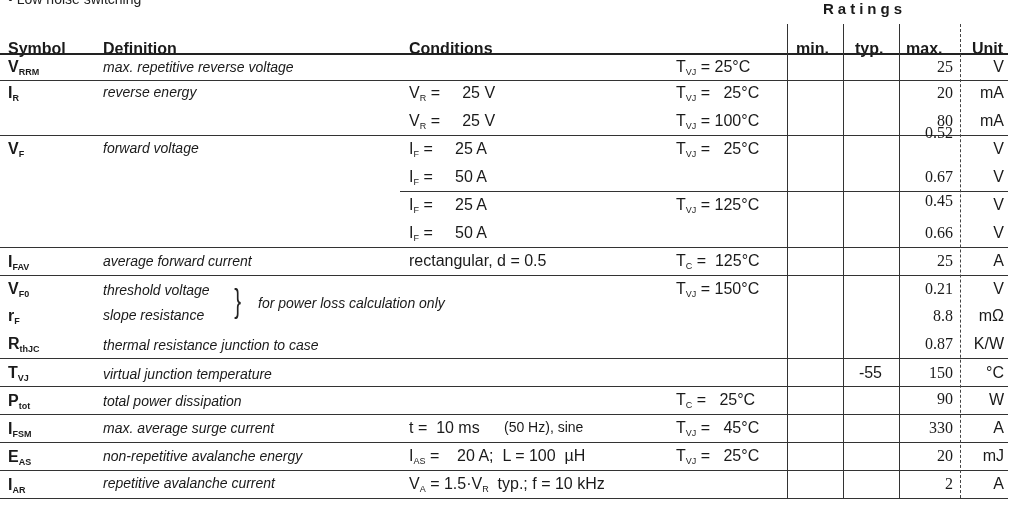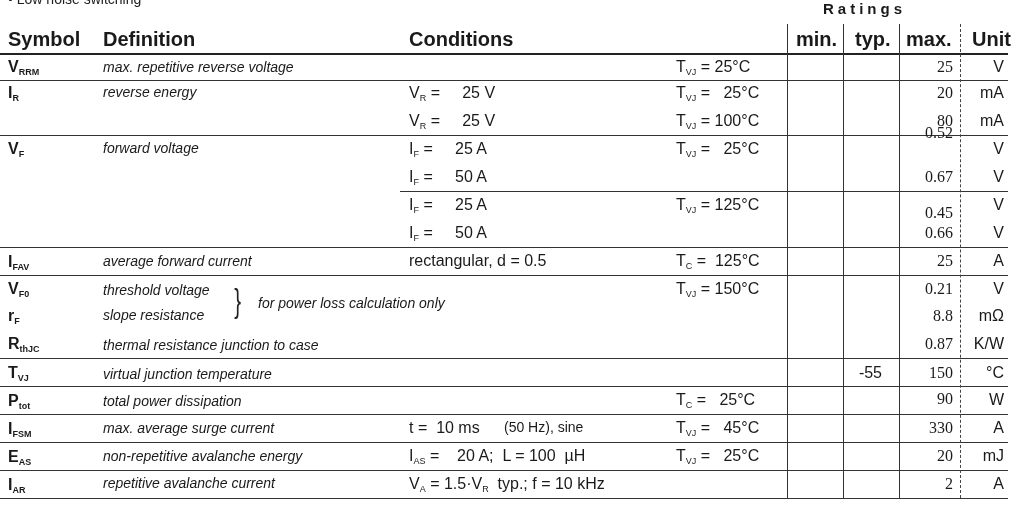--- a/index.html
+++ b/index.html
@@ -1,21 +1,21 @@
 <!DOCTYPE html>
 <html><head>
 <meta charset="utf-8">
 <style>
   html, body { margin:0; padding:0; background:#ffffff; }
   body { width:1024px; height:509px; position:relative; overflow:hidden;
          font-family:"Liberation Sans", sans-serif; color:#1a1a1a; }
   .abs { position:absolute; white-space:nowrap; }
   .top-note { left:8px; top:-9px; font-size:14px; color:#222; }
   .ratings { left:823px; top:0px; font-size:15px; font-weight:bold; letter-spacing:4px; }
-  .hdr { top:28px; font-size:20px; font-weight:bold; }
+  .hdr { top:40px; font-size:16px; font-weight:bold; }
   .hline { position:absolute; height:0; border-top:1px solid #333; }
   .hline.thick { border-top:2px solid #222; }
   .vline { position:absolute; width:0; border-left:1px solid #333; }
   .vdash { position:absolute; width:0; border-left:1px dashed #444; }
   .sym { font-size:16px; font-weight:bold; left:8px; }
   .sym sub { font-size:9px; font-weight:bold; vertical-align:-3px; }
   .def { left:103px; font-size:14px; font-style:italic; }
   .cond { font-size:16px; }
   .cond sub { font-size:9px; vertical-align:-3px; }
   .cond-small { font-size:14px; }
@@ -85,21 +85,21 @@
   <div class="abs temp" style="top:140px"><span>T</span><sub>VJ</sub> <span style="white-space:pre">=   25°C</span></div>
   <div class="abs num max" style="top:124px">0.52</div>
   <div class="abs unit" style="top:140px">V</div>
 
   <div class="abs cond" style="left:409px;top:168px"><span>I</span><sub>F</sub> <span style="white-space:pre">=     50 A</span></div>
   <div class="abs num max" style="top:168px">0.67</div>
   <div class="abs unit" style="top:168px">V</div>
 
   <div class="abs cond" style="left:409px;top:196px"><span>I</span><sub>F</sub> <span style="white-space:pre">=     25 A</span></div>
   <div class="abs temp" style="top:196px"><span>T</span><sub>VJ</sub> <span style="white-space:pre">= 125°C</span></div>
-  <div class="abs num max" style="top:204px">0.45</div>
+  <div class="abs num max" style="top:192px">0.45</div>
   <div class="abs unit" style="top:196px">V</div>
 
   <div class="abs cond" style="left:409px;top:224px"><span>I</span><sub>F</sub> <span style="white-space:pre">=     50 A</span></div>
   <div class="abs num max" style="top:224px">0.66</div>
   <div class="abs unit" style="top:224px">V</div>
 
   <div class="abs sym" style="top:253px"><span>I</span><sub>FAV</sub></div>
   <div class="abs def" style="top:253px">average forward current</div>
   <div class="abs cond" style="left:409px;top:252px">rectangular, d = 0.5</div>
   <div class="abs temp" style="top:252px"><span>T</span><sub>C</sub><span style="white-space:pre"> =  125°C</span></div>

